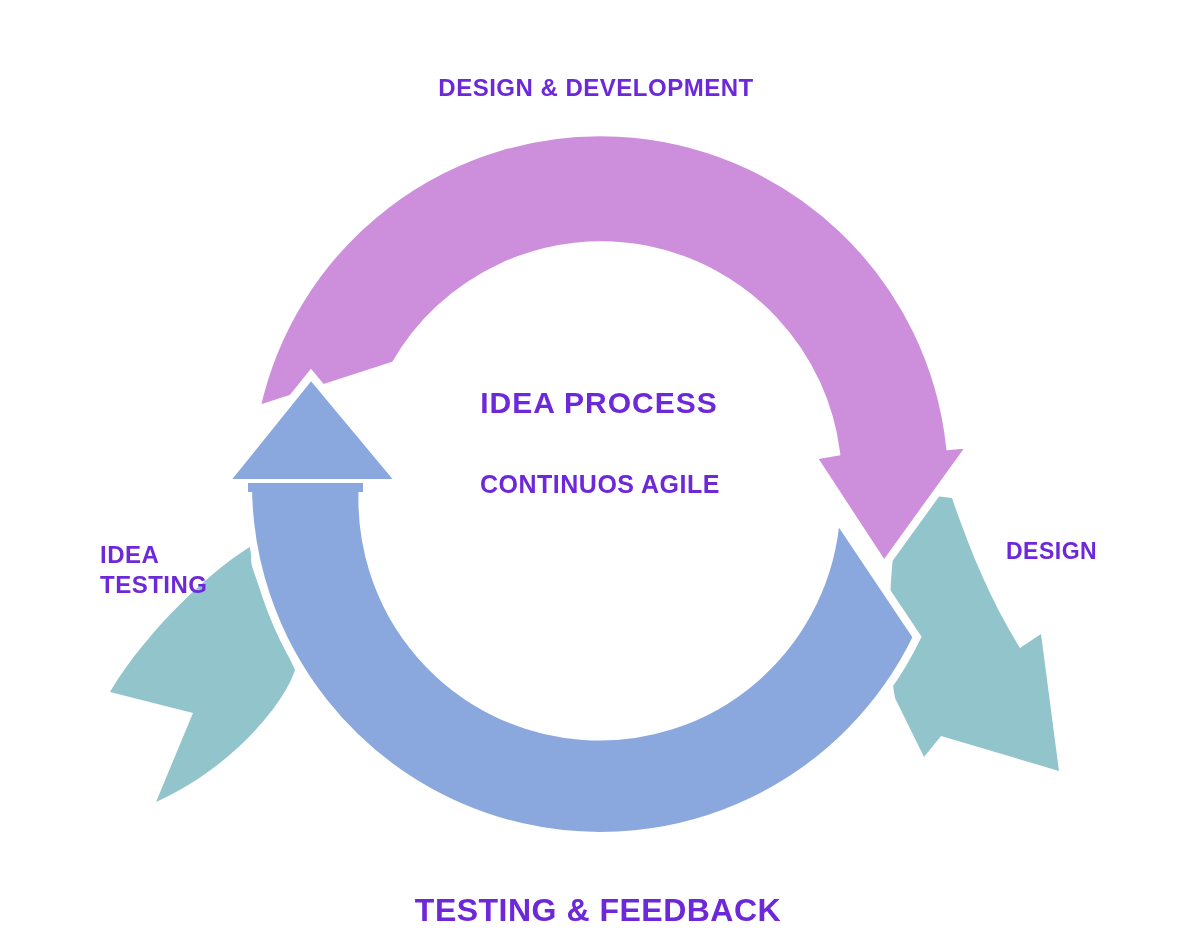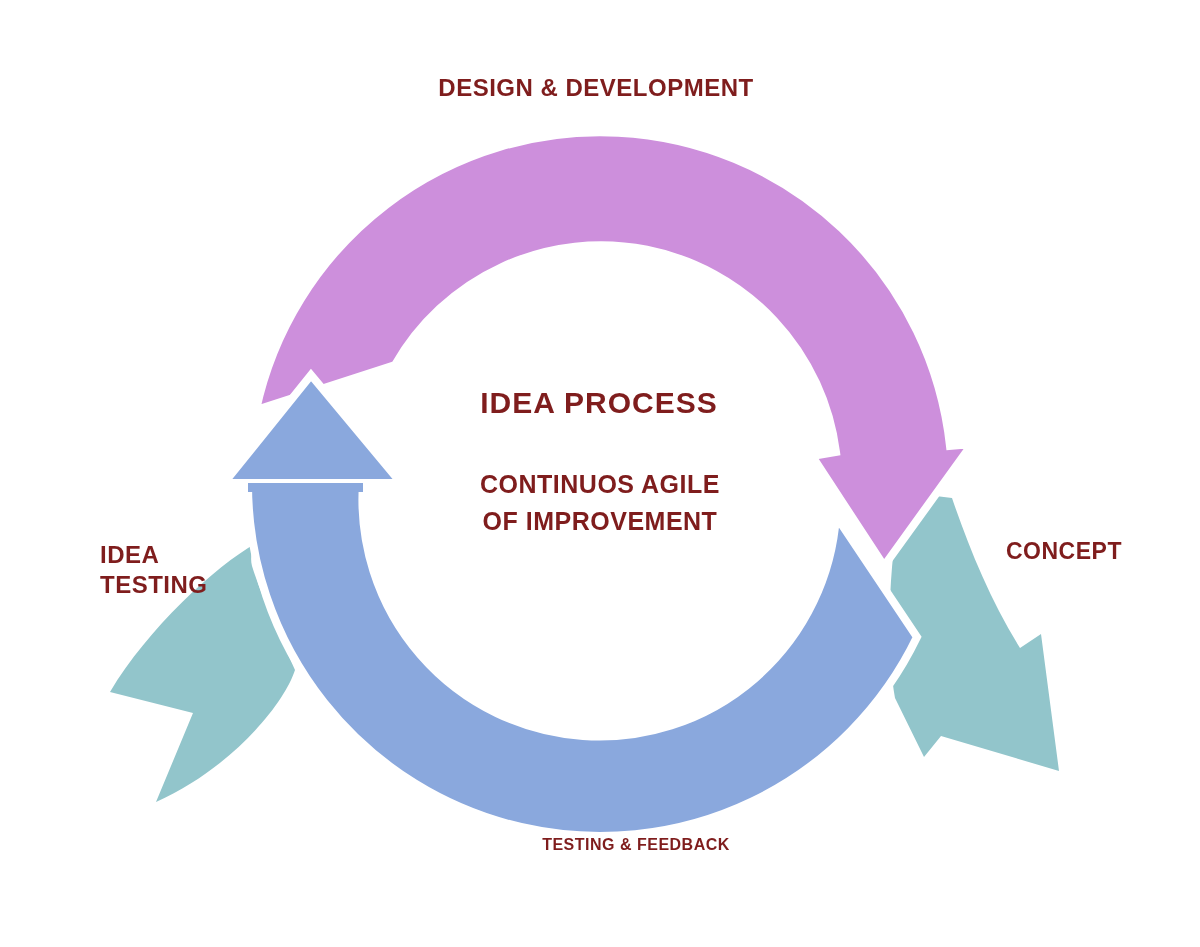--- a/index.html
+++ b/index.html
@@ -2,29 +2,29 @@
 <html><head>
 <meta charset="utf-8">
 <style>
   html,body{margin:0;padding:0;}
   #stage{
     position:relative;width:1200px;height:947px;background:#ffffff;
     overflow:hidden;font-family:"Liberation Sans",sans-serif;
   }
   #cycle-svg{position:absolute;left:0;top:0;}
   .lbl{
-    position:absolute;color:#7f1d1d;font-weight:700;letter-spacing:0.5px;
+    position:absolute;color:#6d28d9;font-weight:700;letter-spacing:0.5px;
     white-space:nowrap;
   }
   .lbl-top{left:596px;top:74px;font-size:24px;transform:translateX(-50%);}
   .lbl-center-title{left:599px;top:386px;font-size:30px;font-weight:800;letter-spacing:1px;transform:translateX(-50%);}
   .lbl-center-sub{left:600px;top:466px;font-size:25px;line-height:37px;text-align:center;transform:translateX(-50%);}
   .lbl-left{left:100px;top:540px;font-size:24px;line-height:30px;}
   .lbl-right{left:1006px;top:538px;font-size:23px;}
-  .lbl-bottom{left:598px;top:836px;font-size:16px;transform:translateX(-50%);margin-left:38px;}
+  .lbl-bottom{left:598px;top:892px;font-size:32px;transform:translateX(-50%);}
 </style>
 </head>
 <body>
 
 <div id="stage">
 
   <svg id="cycle-svg" width="1200" height="947" viewBox="0 0 1200 947">
 
     <path d="M 262 540
              C 222 560, 150 625, 110 692
@@ -63,25 +63,24 @@
 
     <path d="M 248 483 L 363 483 L 363 492 L 248 492 Z" fill="#8aa8dd"></path>
   </svg>
 
   <div class="lbl lbl-top">DESIGN &amp; DEVELOPMENT</div>
 
   <div class="lbl lbl-center-title">IDEA PROCESS</div>
 
   <div class="lbl lbl-center-sub">
     <div>CONTINUOS AGILE</div>
-    <div>OF IMPROVEMENT</div>
   </div>
 
   <div class="lbl lbl-left">
     <div>IDEA</div>
     <div>TESTING</div>
   </div>
 
-  <div class="lbl lbl-right">CONCEPT</div>
+  <div class="lbl lbl-right">DESIGN</div>
 
   <div class="lbl lbl-bottom">TESTING &amp; FEEDBACK</div>
 
 </div>
 
 </body></html>

